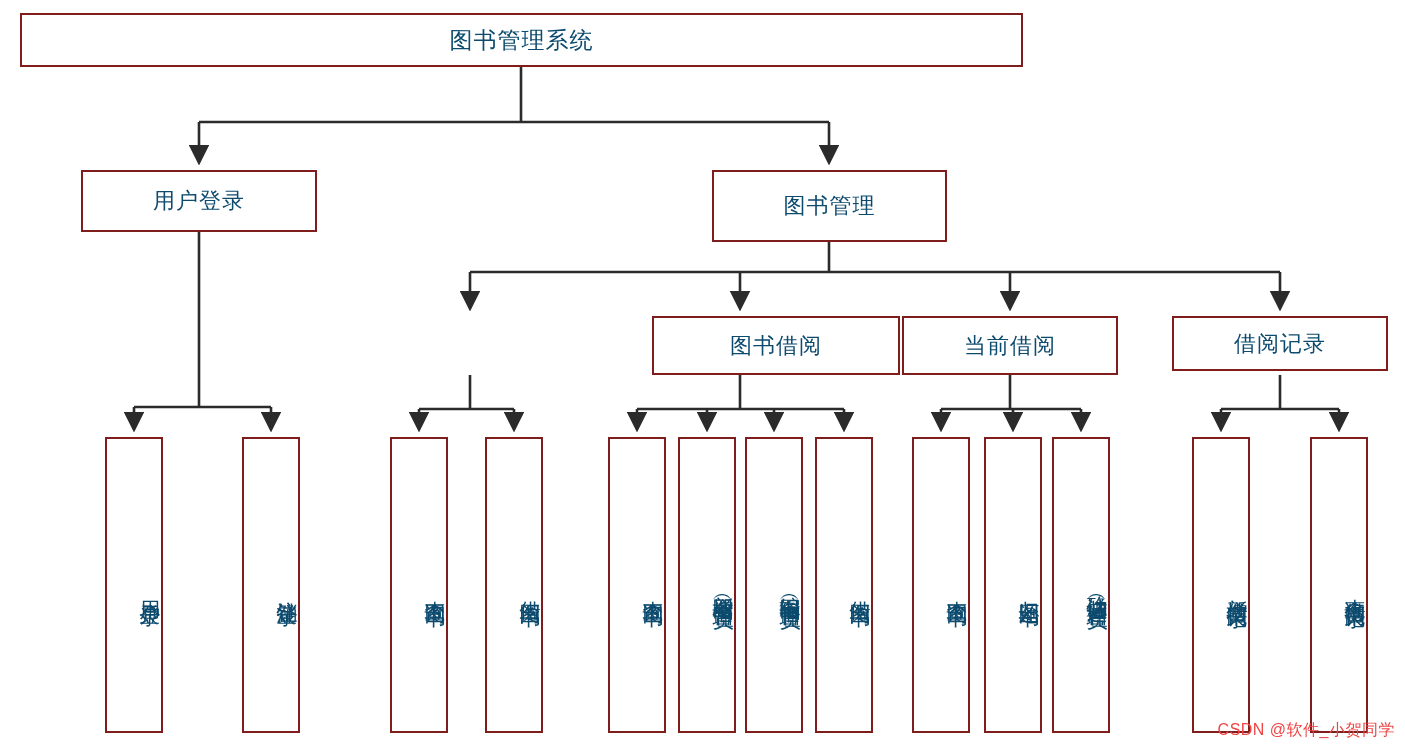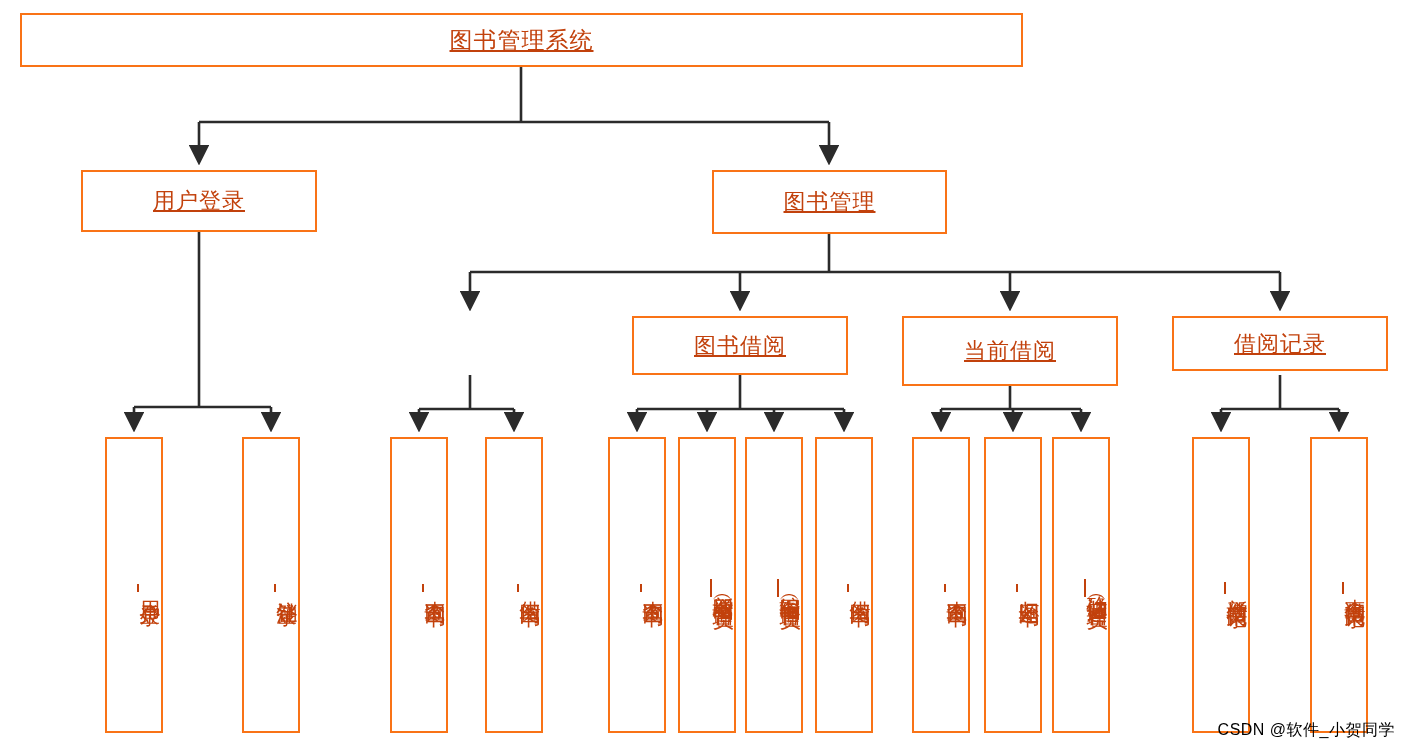--- a/index.html
+++ b/index.html
@@ -20,27 +20,26 @@
   #edges {
     position: absolute;
     left: 0;
     top: 0;
     width: 1405px;
     height: 747px;
   }
   .node {
     position: absolute;
     box-sizing: border-box;
-    border: 2px solid #f97316;
+    border: 2px solid #7f1d1d;
     background: #ffffff;
     display: flex;
     align-items: center;
     justify-content: center;
-    color: #c2410c;
-    text-decoration: underline;
+    color: #0c4a6e;
   }
   .node.horiz {
     font-size: 22px;
     letter-spacing: 1px;
   }
   .node.vert {
     writing-mode: vertical-rl;
     text-orientation: upright;
     font-size: 21px;
     letter-spacing: 2px;
@@ -52,21 +51,21 @@
   .node .label {
     display: block;
     white-space: pre-line;
   }
   .node.root .label { font-size: 23px; }
   #watermark {
     position: absolute;
     right: 10px;
     bottom: 6px;
     font-size: 16px;
-    color: #000000;
+    color: #ef4444;
     letter-spacing: 0.5px;
     white-space: nowrap;
     pointer-events: none;
   }
 </style>
 </head>
 <body>
 
 <div id="canvas">
 
@@ -120,28 +119,28 @@
     </g>
   </svg>
 
   <div class="node horiz root" style="left: 20px; top: 13px; width: 1003px; height: 54px;">
     <span class="label">图书管理系统</span>
   </div>
 
   <div class="node horiz" style="left: 81px; top: 170px; width: 236px; height: 62px;">
     <span class="label">用户登录</span>
   </div>
-  <div class="node horiz" style="left: 712px; top: 170px; width: 235px; height: 64px; text-align: right;">
+  <div class="node horiz" style="left: 712px; top: 170px; width: 235px; height: 72px; text-align: right;">
     <span class="label">图书管理</span>
   </div>
 
-  <div class="node horiz" style="left: 632px; top: 316px; width: 216px; height: 59px; text-align: center;">
+  <div class="node horiz" style="left: 652px; top: 316px; width: 248px; height: 59px; text-align: center;">
     <span class="label">图书借阅</span>
   </div>
-  <div class="node horiz" style="left: 902px; top: 316px; width: 216px; height: 70px;">
+  <div class="node horiz" style="left: 902px; top: 316px; width: 216px; height: 59px;">
     <span class="label">当前借阅</span>
   </div>
   <div class="node horiz" style="left: 1172px; top: 316px; width: 216px; height: 55px;">
     <span class="label">借阅记录</span>
   </div>
 
   <div class="node vert" style="left: 105px; top: 437px; width: 58px; height: 296px;">
     <span class="label">用户登录</span>
   </div>
   <div class="node vert" style="left: 242px; top: 437px; width: 58px; height: 296px;">

